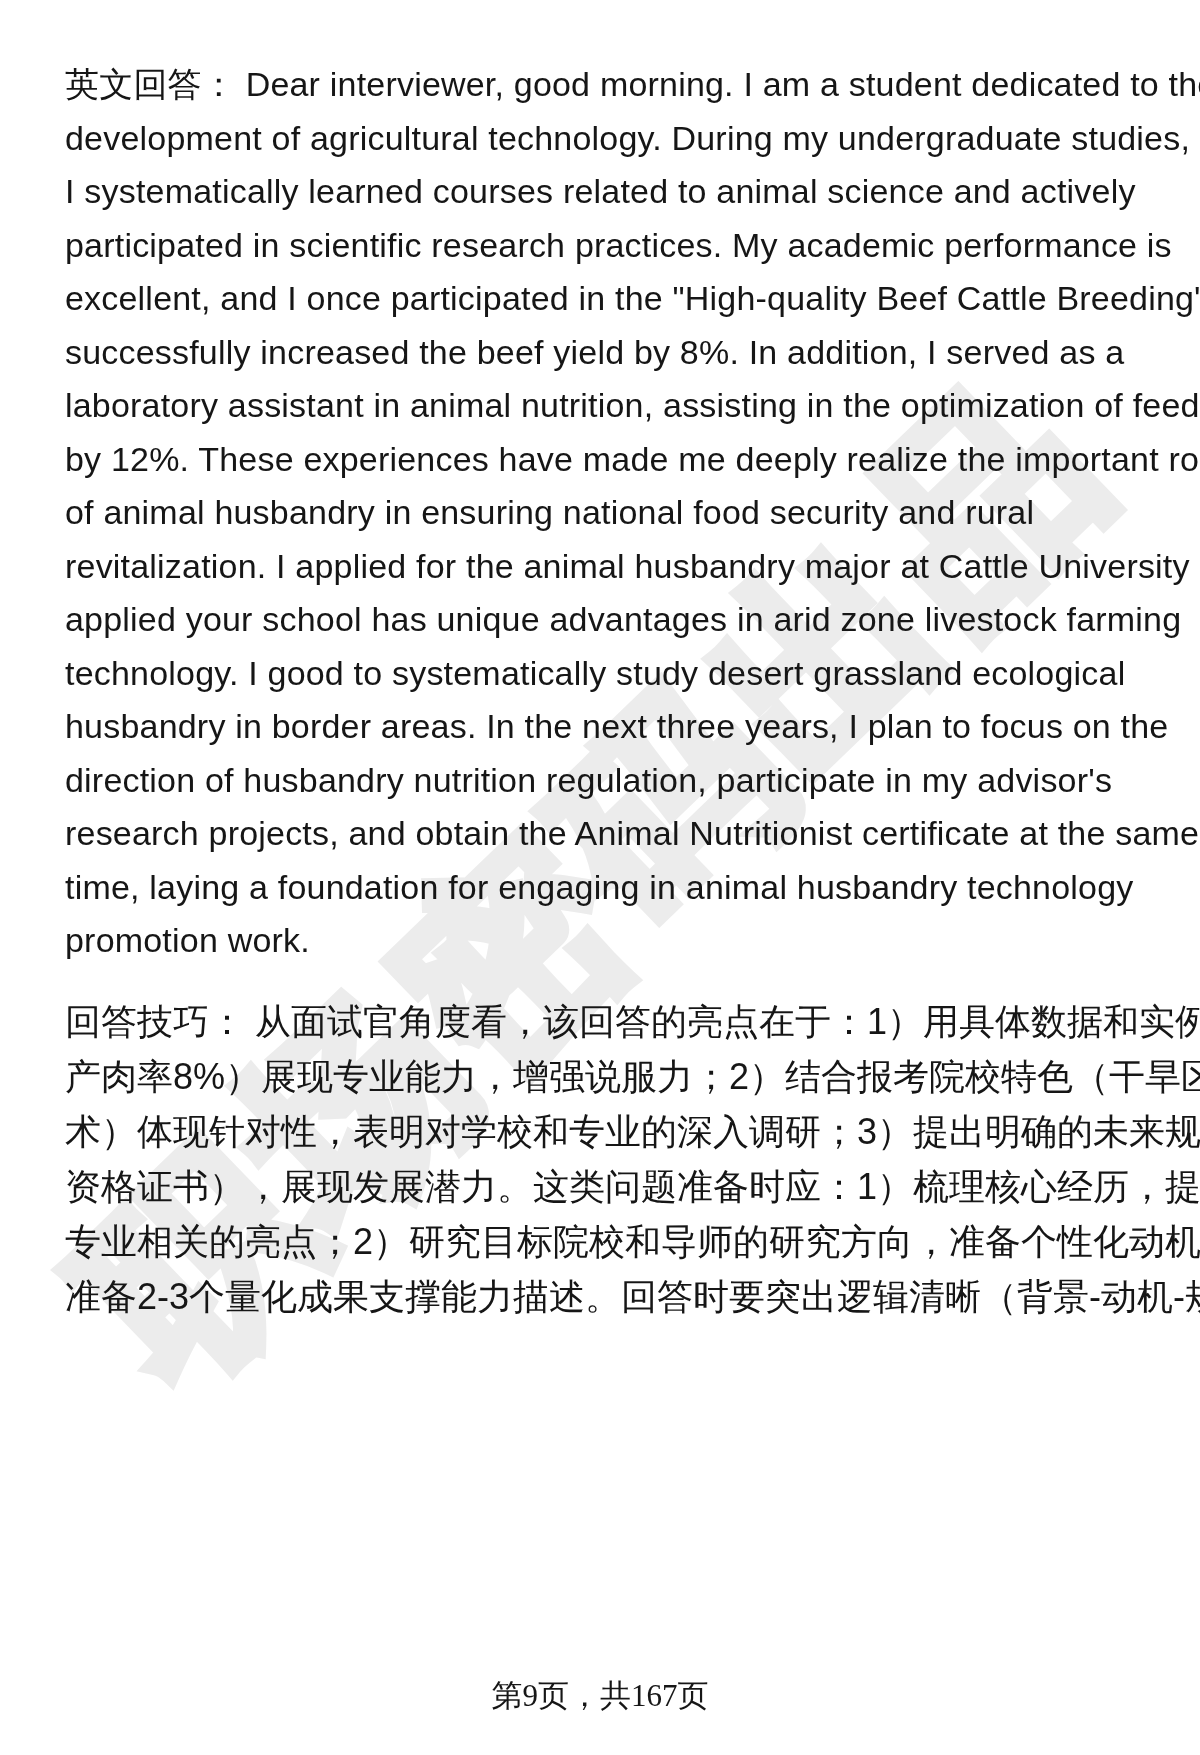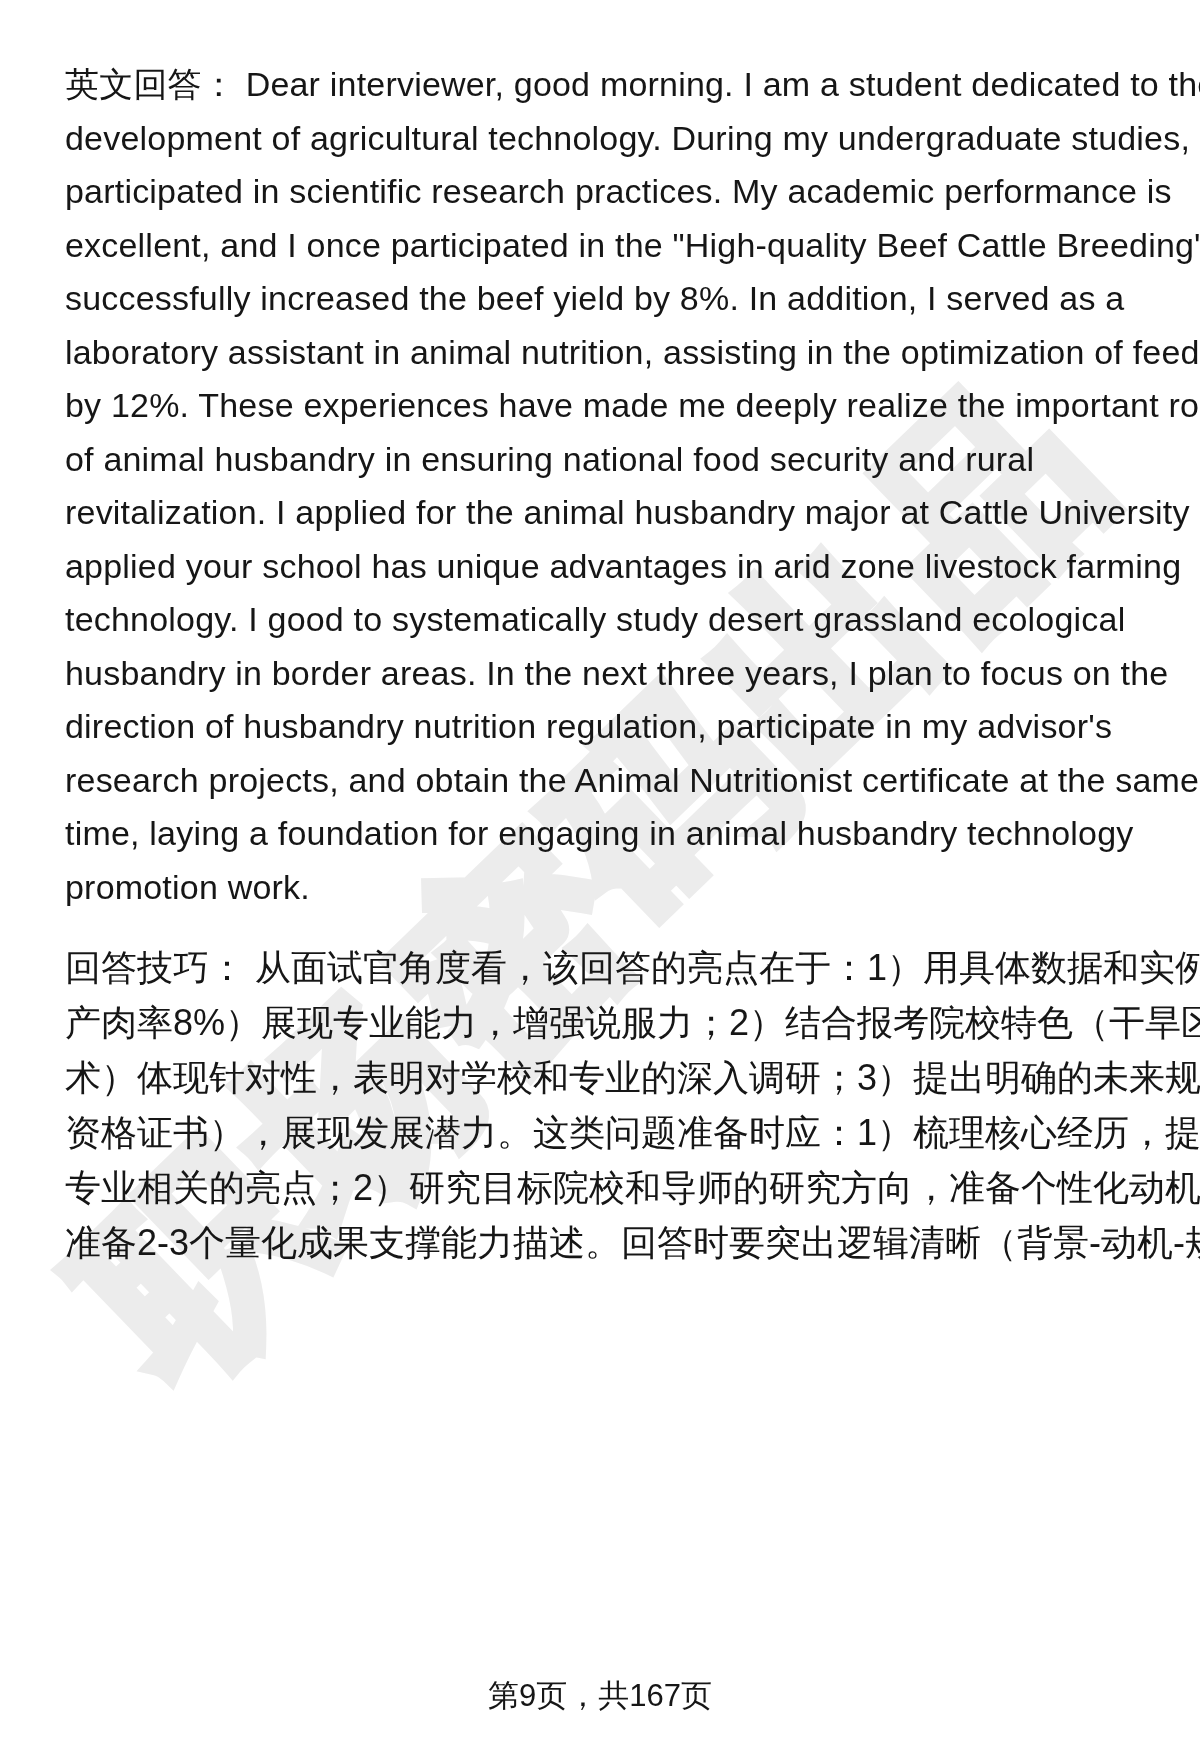--- a/index.html
+++ b/index.html
@@ -57,34 +57,36 @@
   .page-footer {
     position: absolute;
     left: 0;
     right: 0;
     top: 1676px;
     text-align: center;
     font-size: 31px;
     line-height: 40px;
     z-index: 1;
     color: #161616;
+    font-family: Liberation Serif, serif;
   }
 </style>
 </head>
 <body>
 
 <div class="page">
 
   <div class="watermark">职场密码出品</div>
 
   <main class="content">
 
     <section class="para para-en">
         <div class="line">英文回答： Dear interviewer, good morning. I am a student dedicated to the</div>
         <div class="line">development of agricultural technology. During my undergraduate studies,</div>
+        <div class="line">I systematically learned courses related to animal science and actively</div>
         <div class="line">participated in scientific research practices. My academic performance is</div>
         <div class="line">excellent, and I once participated in the "High-quality Beef Cattle Breeding"</div>
         <div class="line">successfully increased the beef yield by 8%. In addition, I served as a</div>
         <div class="line">laboratory assistant in animal nutrition, assisting in the optimization of feed</div>
         <div class="line">by 12%. These experiences have made me deeply realize the important role</div>
         <div class="line">of animal husbandry in ensuring national food security and rural</div>
         <div class="line">revitalization. I applied for the animal husbandry major at Cattle University</div>
         <div class="line">applied your school has unique advantages in arid zone livestock farming</div>
         <div class="line">technology. I good to systematically study desert grassland ecological</div>
         <div class="line">husbandry in border areas. In the next three years, I plan to focus on the</div>

